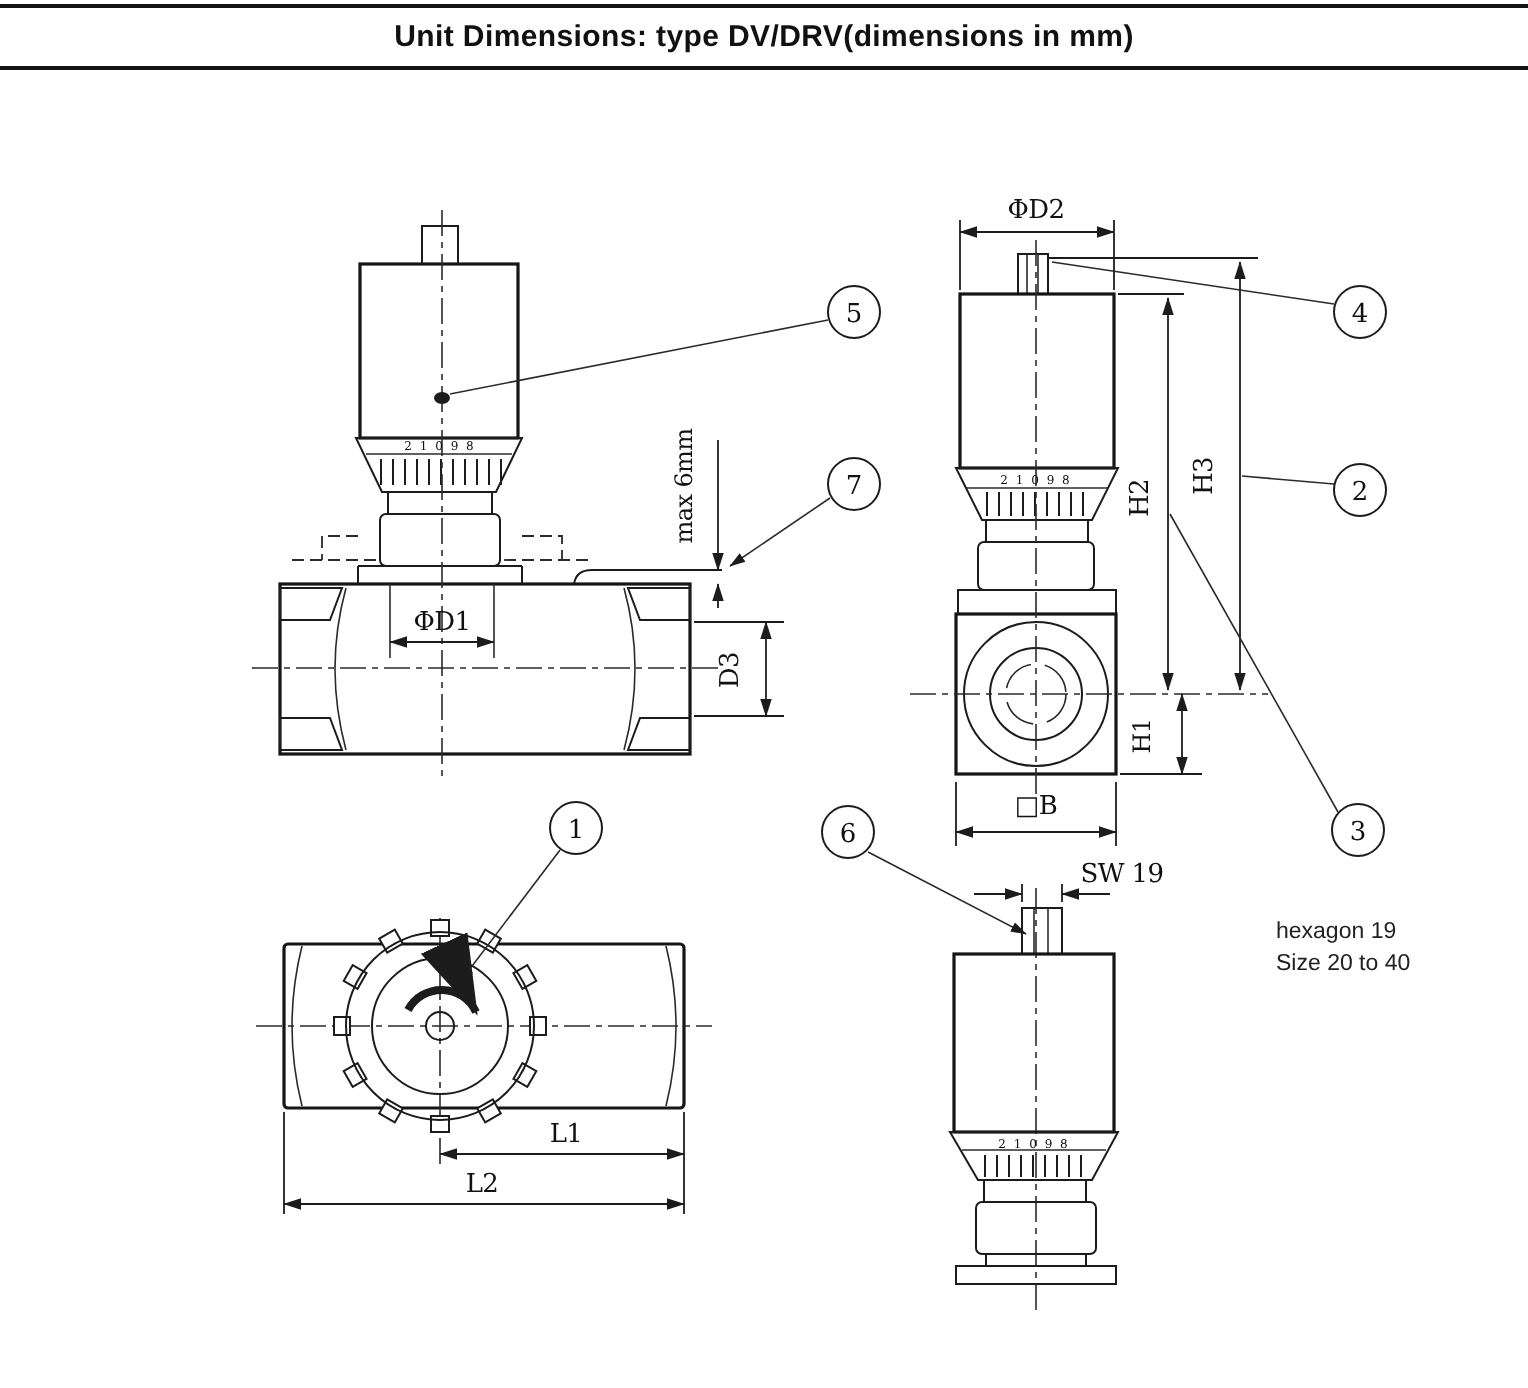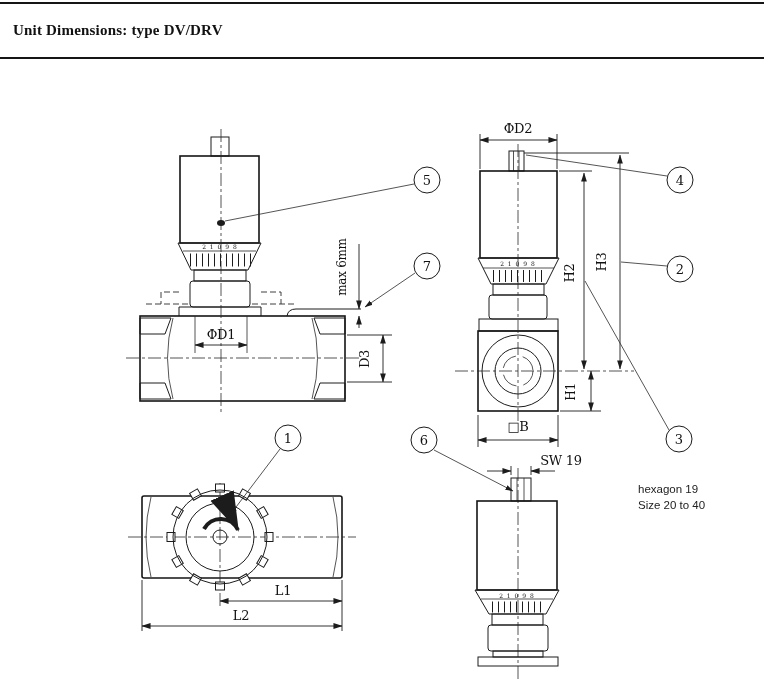--- a/index.html
+++ b/index.html
@@ -1,40 +1,41 @@
 <!DOCTYPE html>
 <html><head>
 <meta charset="utf-8">
 <style>
   html,body{margin:0;padding:0;background:#fff;}
   .page{width:764px;height:694px;background:#fff;overflow:hidden;
         font-family:"Liberation Sans",sans-serif;color:#111;}
   .hdr{margin-top:2px;border-top:2.5px solid #151515;border-bottom:2px solid #151515;
-       height:29px;display:flex;align-items:center;justify-content:flex-start;
-       padding:12px 13px;font-family:Liberation Serif, serif;}
+       height:29px;display:flex;align-items:center;justify-content:center;
+       padding:0 13px;}
   .hdr .t{font-weight:bold;font-size:15px;letter-spacing:0.2px;}
   svg{display:block;}
   .ln{stroke:#1c1c1c;stroke-width:1;fill:none;}
   .ln2{stroke:#151515;stroke-width:1.6;fill:none;}
   .thin{stroke:#2a2a2a;stroke-width:0.8;fill:none;}
   .cl{stroke:#2a2a2a;stroke-width:0.8;fill:none;stroke-dasharray:13 3 3 3;}
   .dash{stroke:#2a2a2a;stroke-width:0.9;fill:none;stroke-dasharray:6 3;}
   .dim{stroke:#1c1c1c;stroke-width:0.9;fill:none;}
   .cad{font-family:"DejaVu Serif",serif;font-size:13px;fill:#111;letter-spacing:-0.3px;}
   .cadsm{font-family:"DejaVu Serif",serif;font-size:12px;fill:#111;letter-spacing:-0.3px;}
   .dial{font-family:"DejaVu Serif",serif;font-size:6px;fill:#111;letter-spacing:1px;}
   .bal{font-family:"DejaVu Serif",serif;font-size:13px;fill:#111;}
   .note{font-family:"Liberation Sans",sans-serif;font-size:11.5px;fill:#222;}
 </style>
 </head>
 <body>
 
 <div class="page">
   <div class="hdr">
     <span class="t">Unit Dimensions: type DV/DRV</span>
+    <span class="t">(dimensions in mm)</span>
   </div>
 
   <svg width="764" height="658" viewBox="0 36 764 658">
     <defs>
       <pattern id="knurl" width="11" height="12" patternUnits="userSpaceOnUse">
         <rect width="11" height="12" fill="#ffffff"></rect>
         <rect x="1" width="1.4" height="12" fill="#2a2a2a"></rect>
         <rect x="3.6" width="0.8" height="12" fill="#787878"></rect>
         <rect x="6" width="2.6" height="12" fill="#121212"></rect>
         <rect x="9.6" width="1" height="12" fill="#4a4a4a"></rect>

